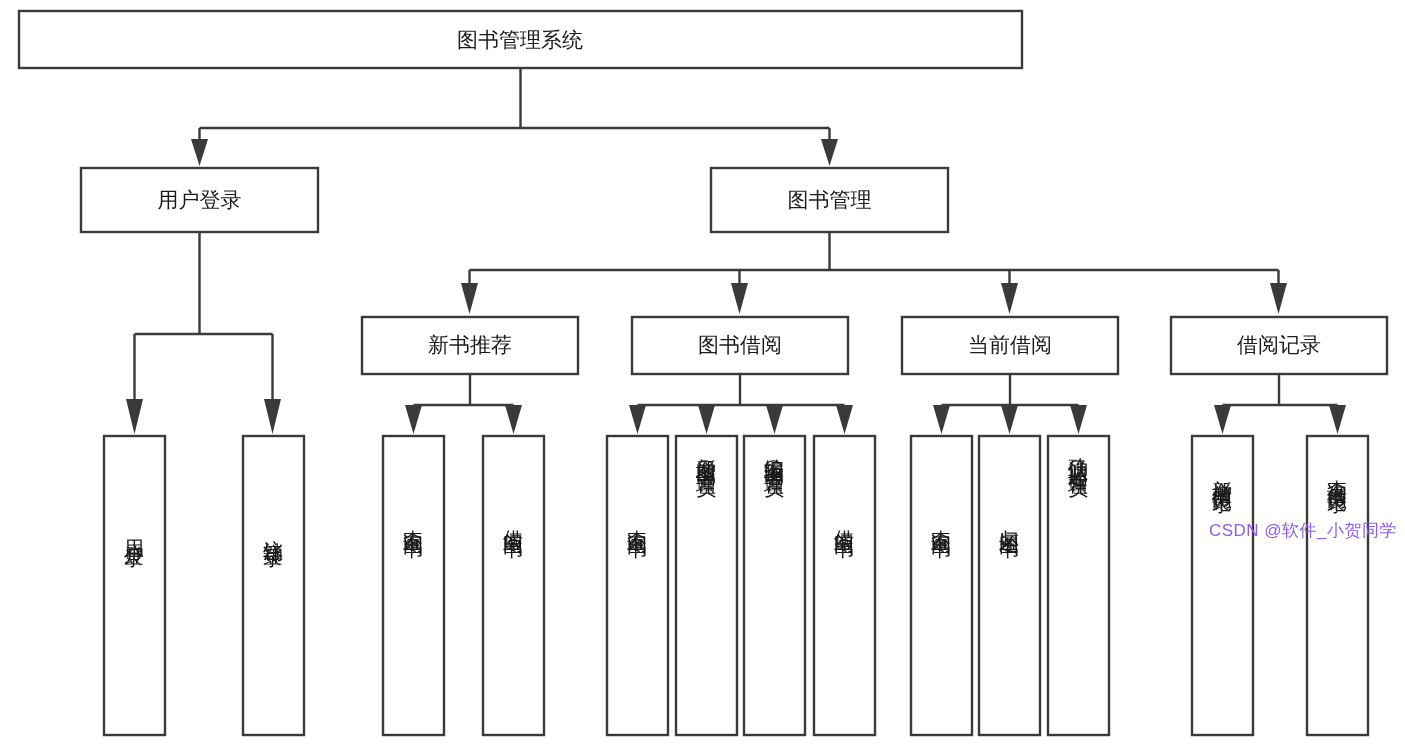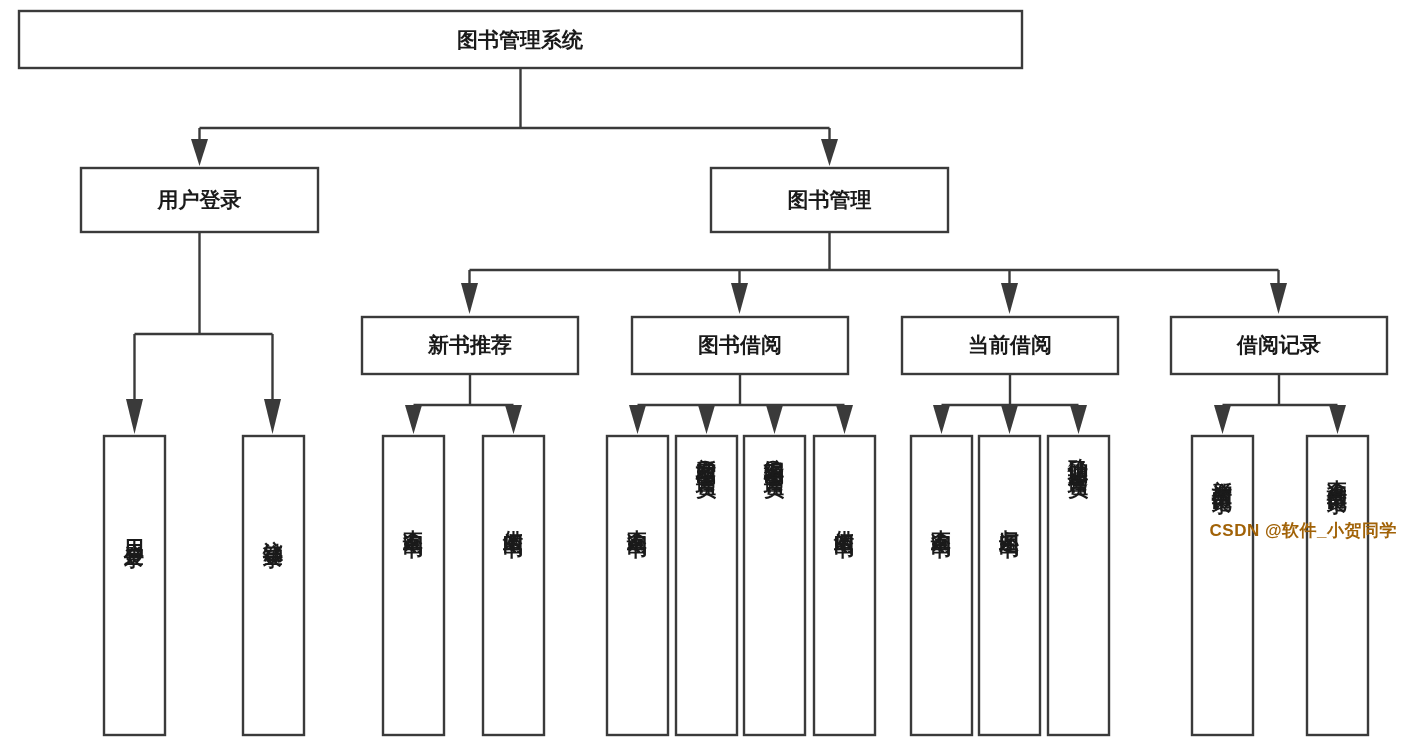--- a/index.html
+++ b/index.html
@@ -11,21 +11,20 @@
     width: 1405px;
     height: 747px;
     font-family: "Liberation Sans", "DejaVu Sans", sans-serif;
     overflow: hidden;
     position: relative;
   }
   #diagram-root {
     position: relative;
     width: 1405px;
     height: 548px;
-    font-weight: bold;
   }
   svg#tree-svg {
     position: absolute;
     left: 0;
     top: 0;
     width: 1405px;
     height: 747px;
   }
   .node-box {
     fill: #ffffff;
@@ -65,21 +64,21 @@
     align-items: flex-start;
     justify-content: center;
     pointer-events: none;
   }
   .watermark {
     position: absolute;
     right: 8px;
     bottom: 6px;
     font-family: "Liberation Sans", "DejaVu Sans", sans-serif;
     font-size: 17px;
-    color: #a16207;
+    color: #8b5cf6;
     letter-spacing: 0.5px;
     white-space: nowrap;
   }
 </style>
 </head>
 <body>
 
 <div id="diagram-root">
 
   <svg id="tree-svg" viewBox="0 0 1405 747">

